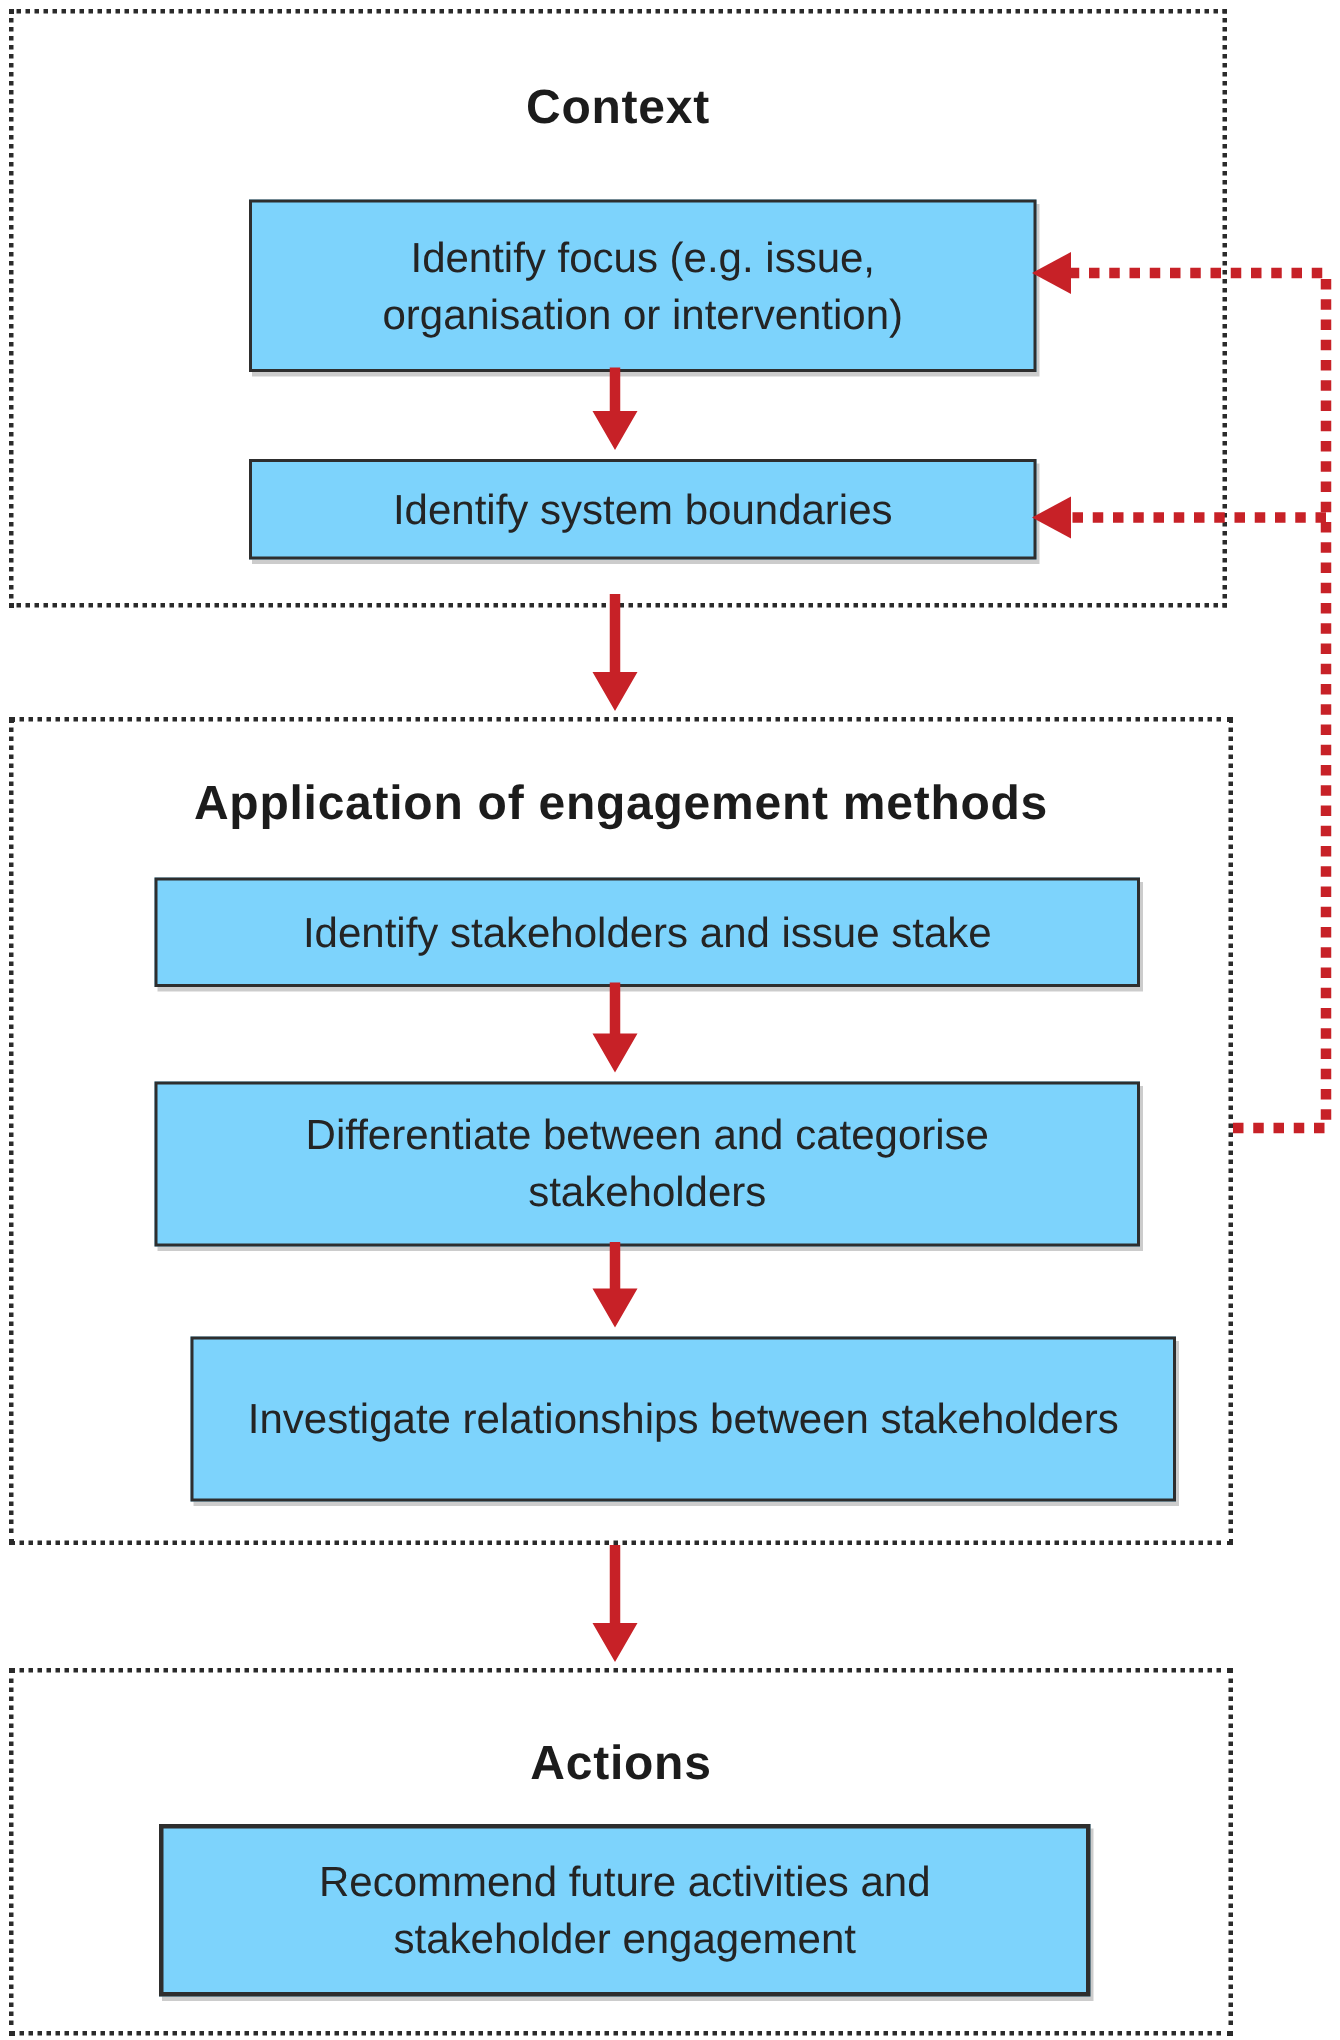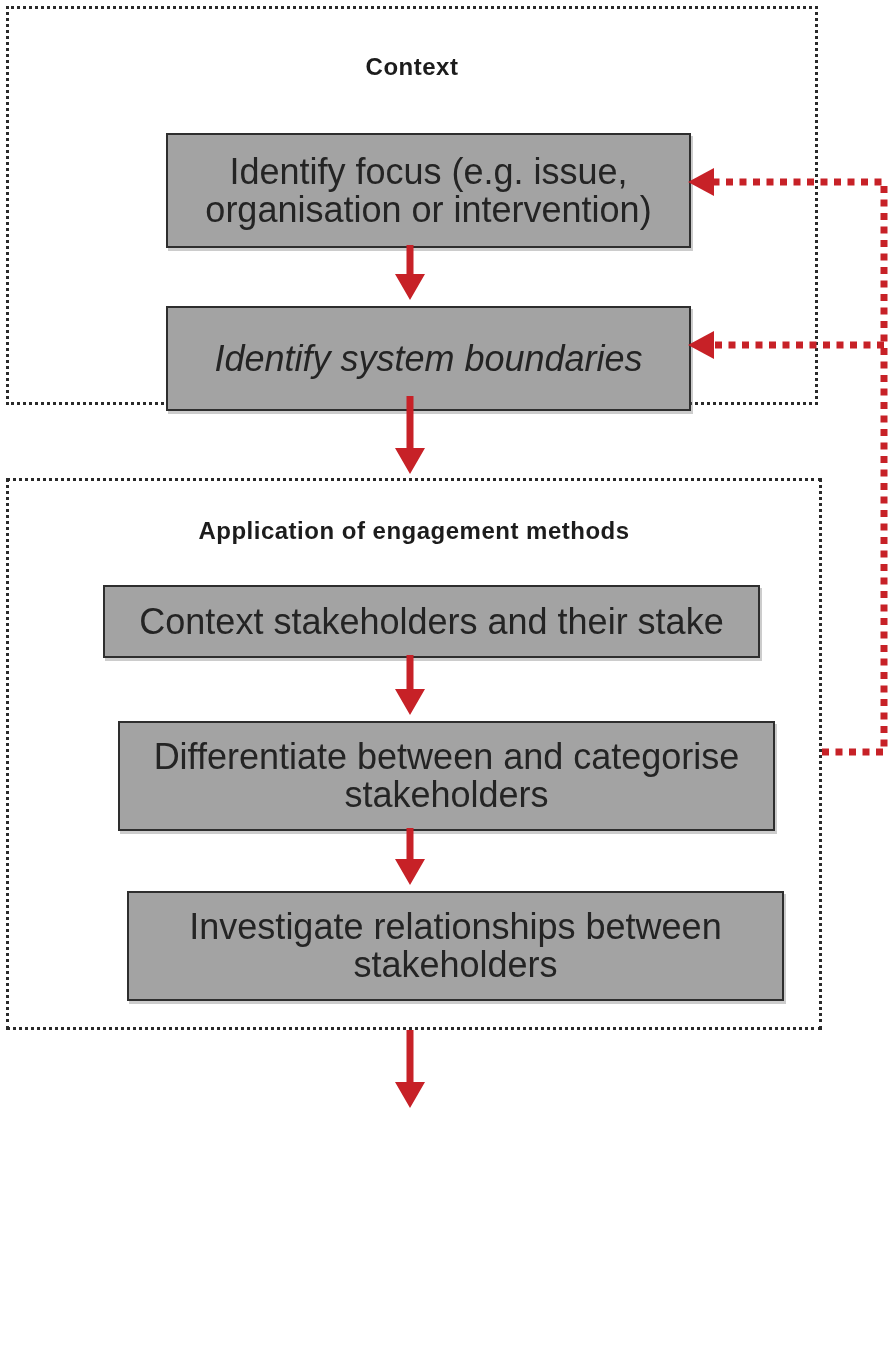--- a/index.html
+++ b/index.html
@@ -19,35 +19,35 @@
     position:absolute;
     border:3px dotted #2a2a2a;
     background:#ffffff;
     box-sizing:border-box;
   }
   .group-title{
     position:absolute;
     left:0;right:0;
     margin:0;
     text-align:center;
-    font-size:24px;
+    font-size:32px;
     font-weight:bold;
     color:#1c1c1c;
     letter-spacing:0.5px;
   }
   .node{
     position:absolute;
     border:2px solid var(--box-border);
-    background:#a3a3a3;
+    background:#7dd3fc;
     box-sizing:border-box;
     display:flex;
     align-items:center;
     justify-content:center;
     text-align:center;
-    font-size:36px;
+    font-size:28px;
     line-height:38px;
     color:#242424;
     padding:4px 30px;
     box-shadow:2px 3px 0 rgba(110,110,110,0.35);
   }
   .node-thick{border-width:3px;}
   .overlay{
     position:absolute;
     left:0;top:0;
     width:893px;height:1360px;
@@ -68,44 +68,48 @@
   #section-application{left:6px;top:478px;width:816px;height:552px;}
   #section-actions{left:6px;top:1112px;width:816px;height:245px;}
 
   
   #section-context .group-title{top:44px;}
   #section-application .group-title{top:36px;}
   #section-actions .group-title{top:42px;}
 
   
   #node-identify-focus{left:157px;top:124px;width:525px;height:115px;}
-  #node-system-boundaries{left:157px;top:297px;width:525px;height:105px;font-style:italic;}
+  #node-system-boundaries{left:157px;top:297px;width:525px;height:67px;}
   #node-identify-stakeholders{left:94px;top:104px;width:657px;height:73px;}
-  #node-differentiate{left:109px;top:240px;width:657px;height:110px;}
+  #node-differentiate{left:94px;top:240px;width:657px;height:110px;}
   #node-investigate{left:94px;top:410px;width:657px;height:110px;margin-left:24px;}
   #node-recommend{left:97px;top:101px;width:621px;height:115px;}
 </style>
 </head>
 <body>
 
 <div class="page">
 
   <section class="group" id="section-context">
     <h2 class="group-title">Context</h2>
     <div class="node" id="node-identify-focus">Identify focus (e.g. issue, organisation or intervention)</div>
     <div class="node" id="node-system-boundaries">Identify system boundaries</div>
   </section>
 
   <section class="group" id="section-application">
     <h2 class="group-title">Application of engagement methods</h2>
-    <div class="node" id="node-identify-stakeholders">Context stakeholders and their stake</div>
+    <div class="node" id="node-identify-stakeholders">Identify stakeholders and issue stake</div>
     <div class="node" id="node-differentiate">Differentiate between and categorise stakeholders</div>
     <div class="node" id="node-investigate">Investigate relationships between stakeholders</div>
   </section>
 
+  <section class="group" id="section-actions">
+    <h2 class="group-title">Actions</h2>
+    <div class="node node-thick" id="node-recommend">Recommend future activities and stakeholder engagement</div>
+  </section>
 
   <svg class="overlay" viewBox="0 0 893 1360" xmlns="http://www.w3.org/2000/svg">
 
     <path class="solid-arrow" d="M406.5 245 L413.5 245 L413.5 274 L425 274 L410 300 L395 274 L406.5 274 Z"></path>
     <path class="solid-arrow" d="M406.5 396 L413.5 396 L413.5 448 L425 448 L410 474 L395 448 L406.5 448 Z"></path>
     <path class="solid-arrow" d="M406.5 655 L413.5 655 L413.5 689 L425 689 L410 715 L395 689 L406.5 689 Z"></path>
     <path class="solid-arrow" d="M406.5 828 L413.5 828 L413.5 859 L425 859 L410 885 L395 859 L406.5 859 Z"></path>
     <path class="solid-arrow" d="M406.5 1030 L413.5 1030 L413.5 1082 L425 1082 L410 1108 L395 1082 L406.5 1082 Z"></path>
 
     <path class="dotted-line" d="M822 752 L884 752 L884 182 L712 182"></path>

